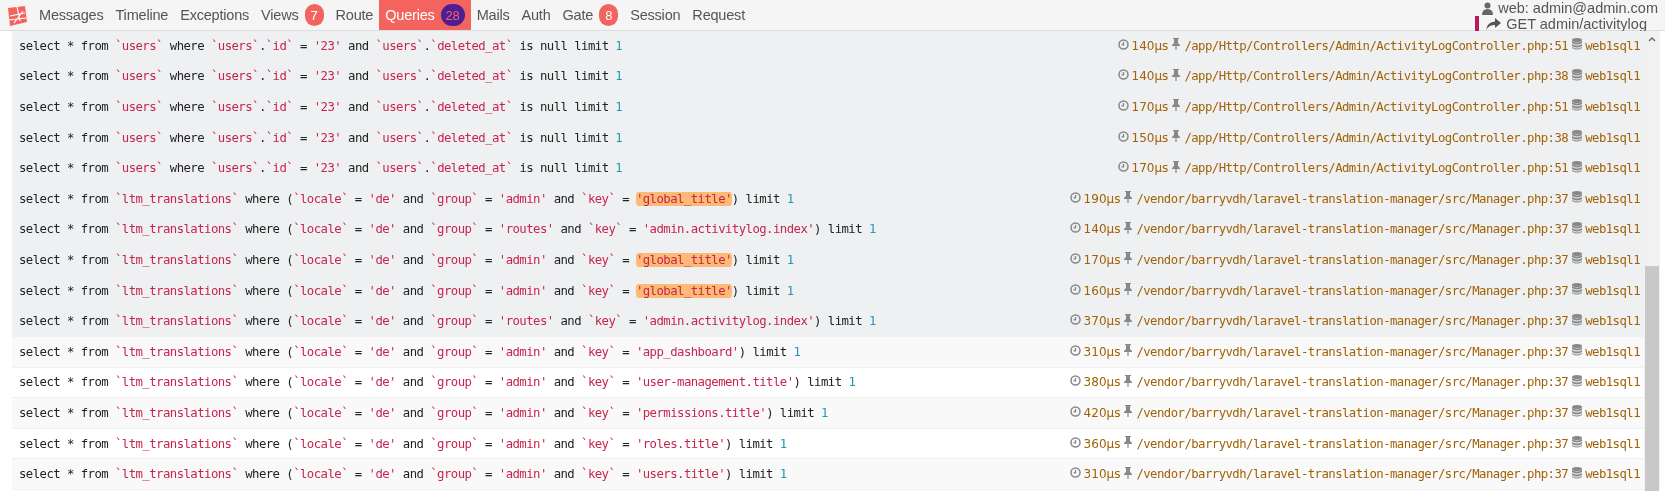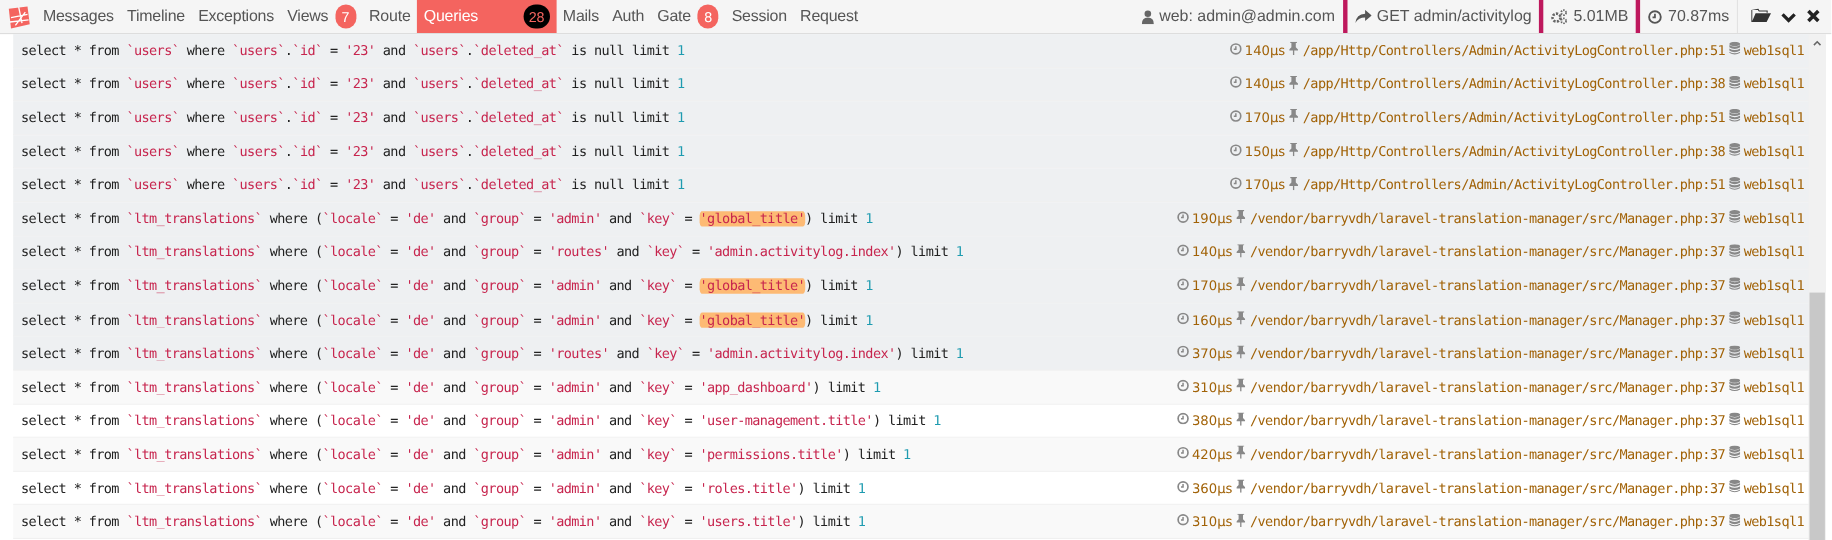--- a/index.html
+++ b/index.html
@@ -11,29 +11,29 @@
     background: #f5f5f5; border-bottom: 1px solid #ddd;
     display: flex; align-items: stretch;
   }
   .logo { width: 28px; height: 31px; display: flex; align-items: center; justify-content: center; margin-left: 3px; }
   .tabs { display: flex; align-items: stretch; margin-left: 2px; }
   .tab {
     display: flex; align-items: center; padding: 0 6px; font-size: 13.5px;
     color: #555; cursor: pointer; white-space: nowrap; letter-spacing: -0.2px;
     font-family: "Liberation Sans", sans-serif; font-size: 14.5px;
   }
-  .tab.active { background: #f4645f; color: #fff; gap: 35px; }
+  .tab.active { background: #f4645f; color: #fff; }
   .badge {
     display: inline-flex; align-items: center; justify-content: center;
     min-width: 19px; height: 22px; border-radius: 11px; padding: 0 5px;
     background: #f4645f; color: #fff; font-size: 13px; margin-left: 6px;
   }
-  .tab.active .badge { background: #000000; color: #f4645f; }
-
-  .right { margin-left: auto; display: flex; align-items: stretch; }
+  .tab.active .badge { background: #4c1d95; color: #f4645f; }
+
+  .right { margin-left: auto; display: flex; align-items: stretch; flex-direction: column; }
   .rblock {
     display: flex; align-items: center; padding: 0 7px; font-size: 14.5px;
     font-family: "Liberation Sans", sans-serif; color: #555;
     border-left: 4px solid #be185d; white-space: nowrap;
   }
   .rblock:first-child { border-left: none; }
   .rblock svg { margin-right: 5px; }
   .actions { display: flex; align-items: center; gap: 9px; padding: 0 10px 0 12px; border-left: 1px solid #e2e2e2; }
 
   .panel { position: absolute; left: 0; top: 31px; width: 1665px; height: 460px; overflow: hidden; }

